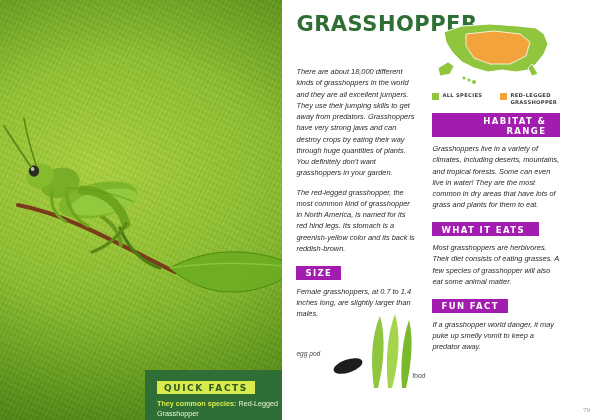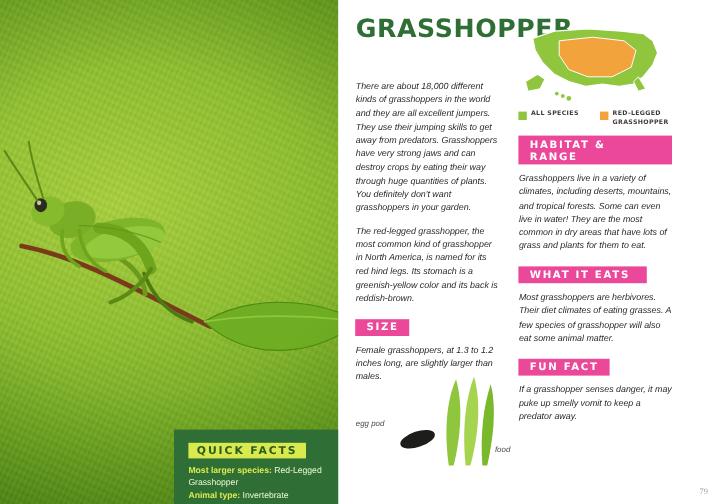--- a/index.html
+++ b/index.html
@@ -31,21 +31,21 @@
     opacity: .75;
   }
   .photo-vignette {
     position: absolute; inset: 0;
     background: radial-gradient(ellipse 360px 300px at 45% 45%, rgba(0,0,0,0) 45%, rgba(20,60,5,0.28) 100%);
   }
   .leaf-wrap { position: absolute; inset: 0; }
   .photo-caption-box {
     position: absolute;
     left: 145px; bottom: 0px;
-    width: 165px; height: 62px;
+    width: 165px; height: 50px;
     background: #2f6f36;
     padding: 7px 10px 6px 12px;
     color: #ffffff;
   }
   .qf-title {
     display: inline-block;
     background: #d9ea4e;
     color: #2c5a20;
     font-size: 9px;
     letter-spacing: 1.6px;
@@ -111,28 +111,29 @@
   p.body {
     font-size: 7.4px;
     line-height: 1.52;
     color: #2a2a2a;
     margin-bottom: 8px;
     font-style: italic;
   }
 
   .sechead {
     display: inline-block;
-    background: #ec4899;
+    background: #a21caf;
     color: #ffffff;
     font-family: "DejaVu Sans", sans-serif;
     font-size: 8.5px;
     font-weight: bold;
     letter-spacing: 1.4px;
     padding: 2.5px 9px 1.5px 9px;
     margin: 2px 0 6px 0;
+    text-align: right;
   }
   .sechead.wide { padding-right: 14px; }
 
   
   .map-box { width: 128px; height: 76px; position: relative; }
   .legend { display: flex; gap: 8px; margin-top: 4px; }
   .legend-item { display: flex; align-items: flex-start; gap: 3px; width: 60px; }
   .swatch { width: 7px; height: 7px; flex: 0 0 7px; margin-top: 1px; }
   .sw-all { background: #8fc63d; }
   .sw-red { background: #f2a33c; }
@@ -213,21 +214,21 @@
           <path d="M66 188 C 90 188, 116 194, 134 202" stroke="#5f9418" stroke-width="1.2" fill="none" opacity=".75"></path>
         </g>
       </svg>
     </div>
 
     <div class="photo-vignette"></div>
 
     <div class="photo-caption-box">
       <div class="qf-title">QUICK FACTS</div>
       <div class="qf-line">
-        <b>Most larger species:</b>
+        <b>They common species:</b>
         <span>Red-Legged Grasshopper</span>
       </div>
       <div class="qf-line">
         <b>Animal type:</b>
         <span>Invertebrate</span>
       </div>
       <div class="qf-line">
         <b>Activity time:</b>
         <span>Daytime (diurnal)</span>
       </div>
@@ -238,21 +239,21 @@
 
   <div class="text-panel">
 
     <div class="title">GRASSHOPPER</div>
 
     
     <div class="col-left">
       <p class="body">There are about 18,000 different kinds of grasshoppers in the world and they are all excellent jumpers. They use their jumping skills to get away from predators. Grasshoppers have very strong jaws and can destroy crops by eating their way through huge quantities of plants. You definitely don't want grasshoppers in your garden.</p>
       <p class="body">The red-legged grasshopper, the most common kind of grasshopper in North America, is named for its red hind legs. Its stomach is a greenish-yellow color and its back is reddish-brown.</p>
       <div class="sechead">SIZE</div>
-      <p class="body">Female grasshoppers, at 1.3 to 1.2 inches long, are slightly larger than males.</p>
+      <p class="body">Female grasshoppers, at 0.7 to 1.4 inches long, are slightly larger than males.</p>
     </div>
 
     
     <div class="col-right">
 
       <div class="map-box">
         <svg width="128" height="76" viewBox="0 0 128 76">
 
           <path d="M12 20 L30 14 L58 12 L86 14 L104 16 L112 22 L116 32 L112 42 L104 52 L96 58 L84 60 L70 58 L56 60 L42 56 L30 50 L20 40 L14 30 Z" fill="#8fc63d" stroke="#ffffff" stroke-width="1"></path>
 
@@ -276,24 +277,24 @@
         <div class="legend-item">
           <div class="swatch sw-red"></div>
           <div class="legend-text">RED-LEGGED GRASSHOPPER</div>
         </div>
       </div>
 
       <div class="sechead wide" style="margin-top:8px">HABITAT &amp; RANGE</div>
       <p class="body">Grasshoppers live in a variety of climates, including deserts, mountains, and tropical forests. Some can even live in water! They are the most common in dry areas that have lots of grass and plants for them to eat.</p>
 
       <div class="sechead wide">WHAT IT EATS</div>
-      <p class="body">Most grasshoppers are herbivores. Their diet climates of eating grasses. A few species of grasshopper will also eat some animal matter.</p>
+      <p class="body">Most grasshoppers are herbivores. Their diet consists of eating grasses. A few species of grasshopper will also eat some animal matter.</p>
 
       <div class="sechead">FUN FACT</div>
-      <p class="body">If a grasshopper senses danger, it may puke up smelly vomit to keep a predator away.</p>
+      <p class="body">If a grasshopper world danger, it may puke up smelly vomit to keep a predator away.</p>
     </div>
 
     
     <div class="size-art">
       <svg width="130" height="100" viewBox="0 0 130 100">
 
         <ellipse cx="52" cy="66" rx="15" ry="6.5" transform="rotate(-18 52 66)" fill="#1d1d1b"></ellipse>
 
         <path d="M78 88 C 74 60, 76 34, 84 16 C 90 36, 88 64, 82 88 Z" fill="#8fc63d"></path>
         <path d="M92 88 C 89 58, 92 32, 99 14 C 105 34, 103 62, 96 88 Z" fill="#a7d44e"></path>

